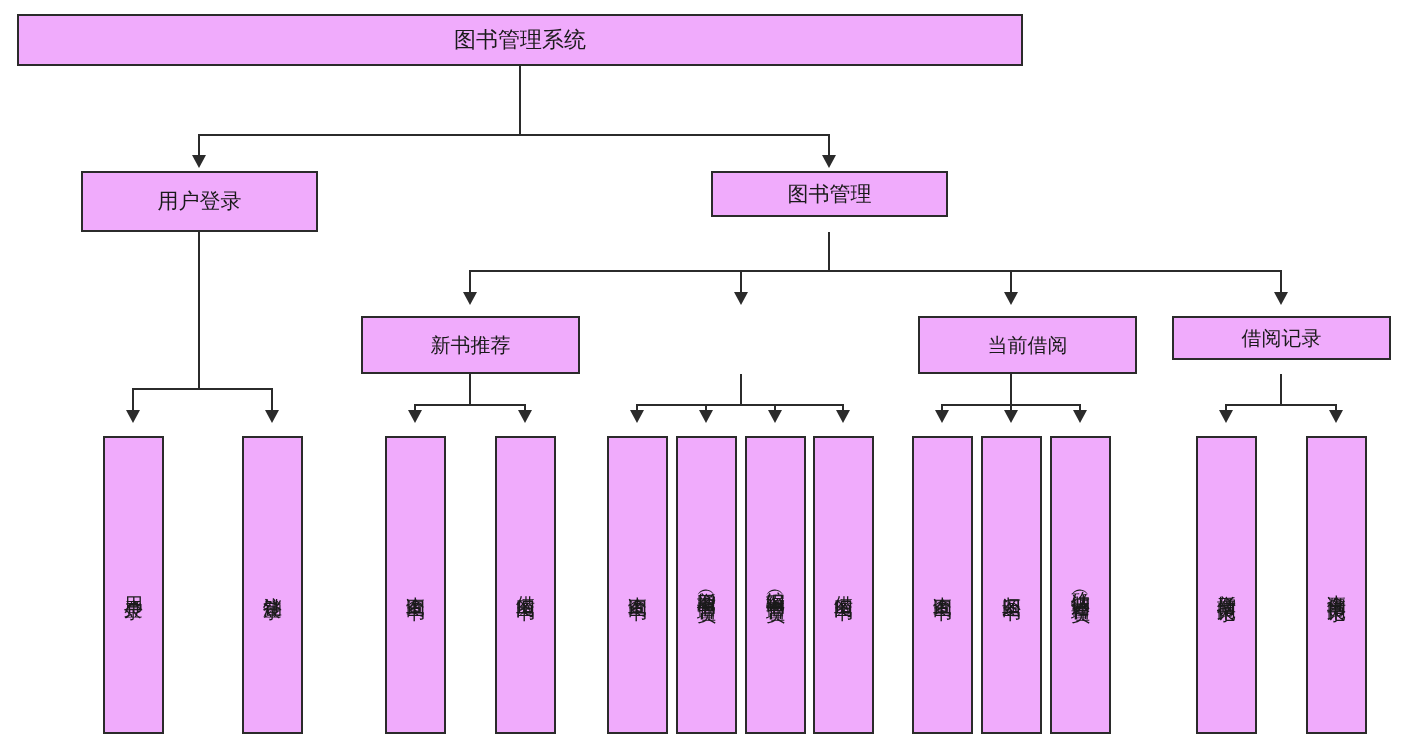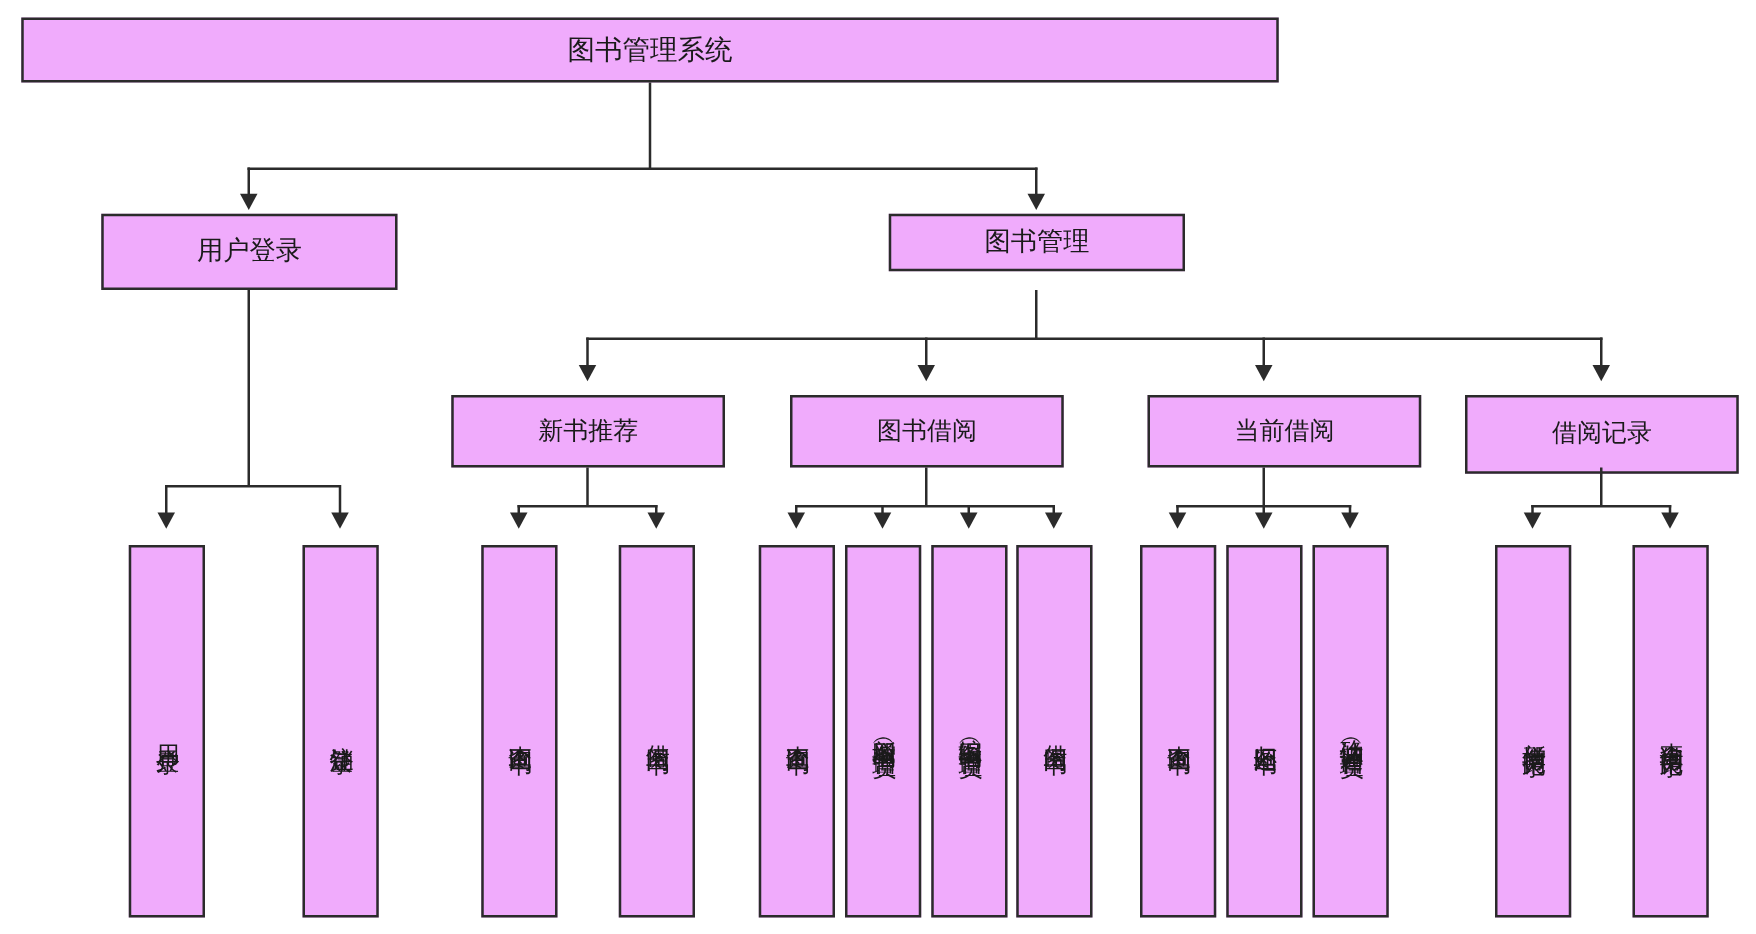--- a/index.html
+++ b/index.html
@@ -126,27 +126,24 @@
   <div class="edge-v" style="left:740px; top:270px; width:2px; height:24px;"></div>
   <div class="arrow" style="left:734px; top:292px;"></div>
   <div class="edge-v" style="left:1010px; top:270px; width:2px; height:24px;"></div>
   <div class="arrow" style="left:1004px; top:292px;"></div>
   <div class="edge-v" style="left:1280px; top:270px; width:2px; height:24px;"></div>
   <div class="arrow" style="left:1274px; top:292px;"></div>
 
   <div class="node lvl3" style="left:361px; top:316px; width:219px; height:58px;">
     <span>新书推荐</span>
   </div>
-  <div class="node lvl3" style="left:632px; top:316px; width:219px; height:58px;">
-    <span>图书借阅</span>
-  </div>
   <div class="node lvl3" style="left:902px; top:316px; width:219px; height:58px;margin-left:16px;">
     <span>当前借阅</span>
   </div>
-  <div class="node lvl3" style="left:1172px; top:316px; width:219px; height:63px;">
+  <div class="node lvl3" style="left:1172px; top:316px; width:219px; height:44px;">
     <span>借阅记录</span>
   </div>
 
   <div class="edge-v" style="left:469px; top:374px; width:2px; height:31px;"></div>
   <div class="edge-h" style="left:414px; top:404px; width:112px; height:2px;"></div>
   <div class="edge-v" style="left:414px; top:404px; width:2px; height:8px;"></div>
   <div class="arrow" style="left:408px; top:410px;"></div>
   <div class="edge-v" style="left:524px; top:404px; width:2px; height:8px;"></div>
   <div class="arrow" style="left:518px; top:410px;"></div>
 

